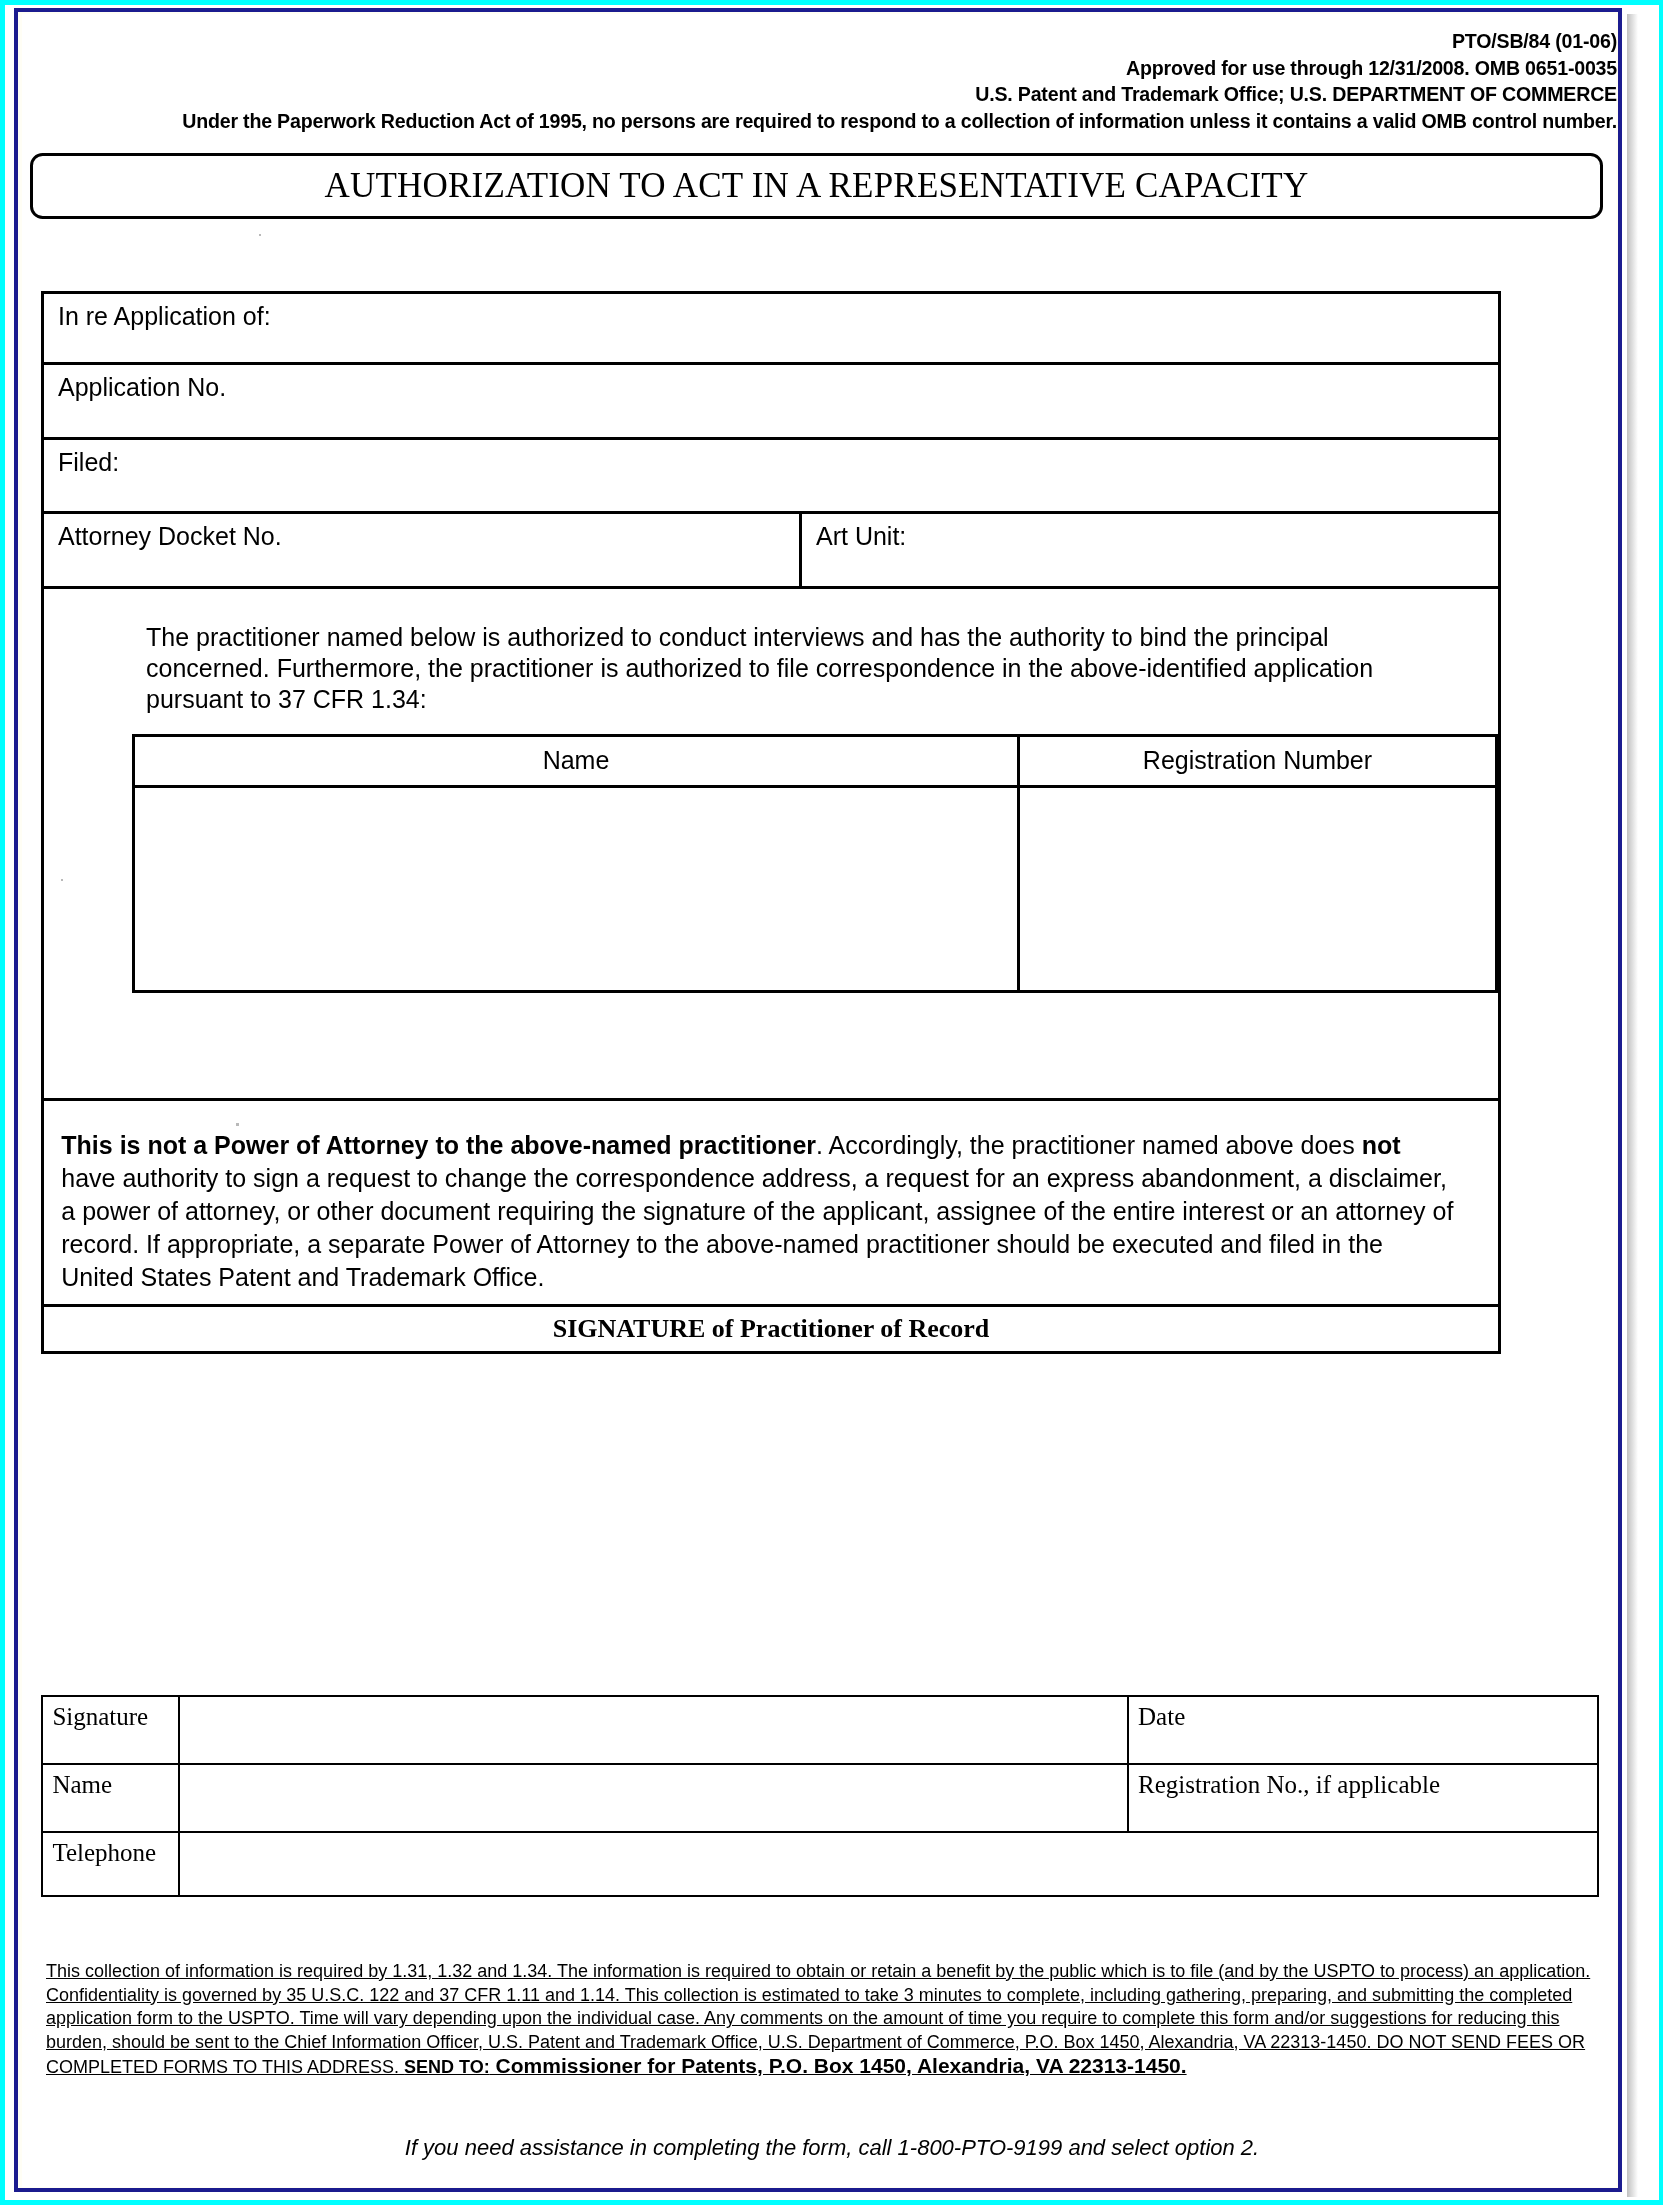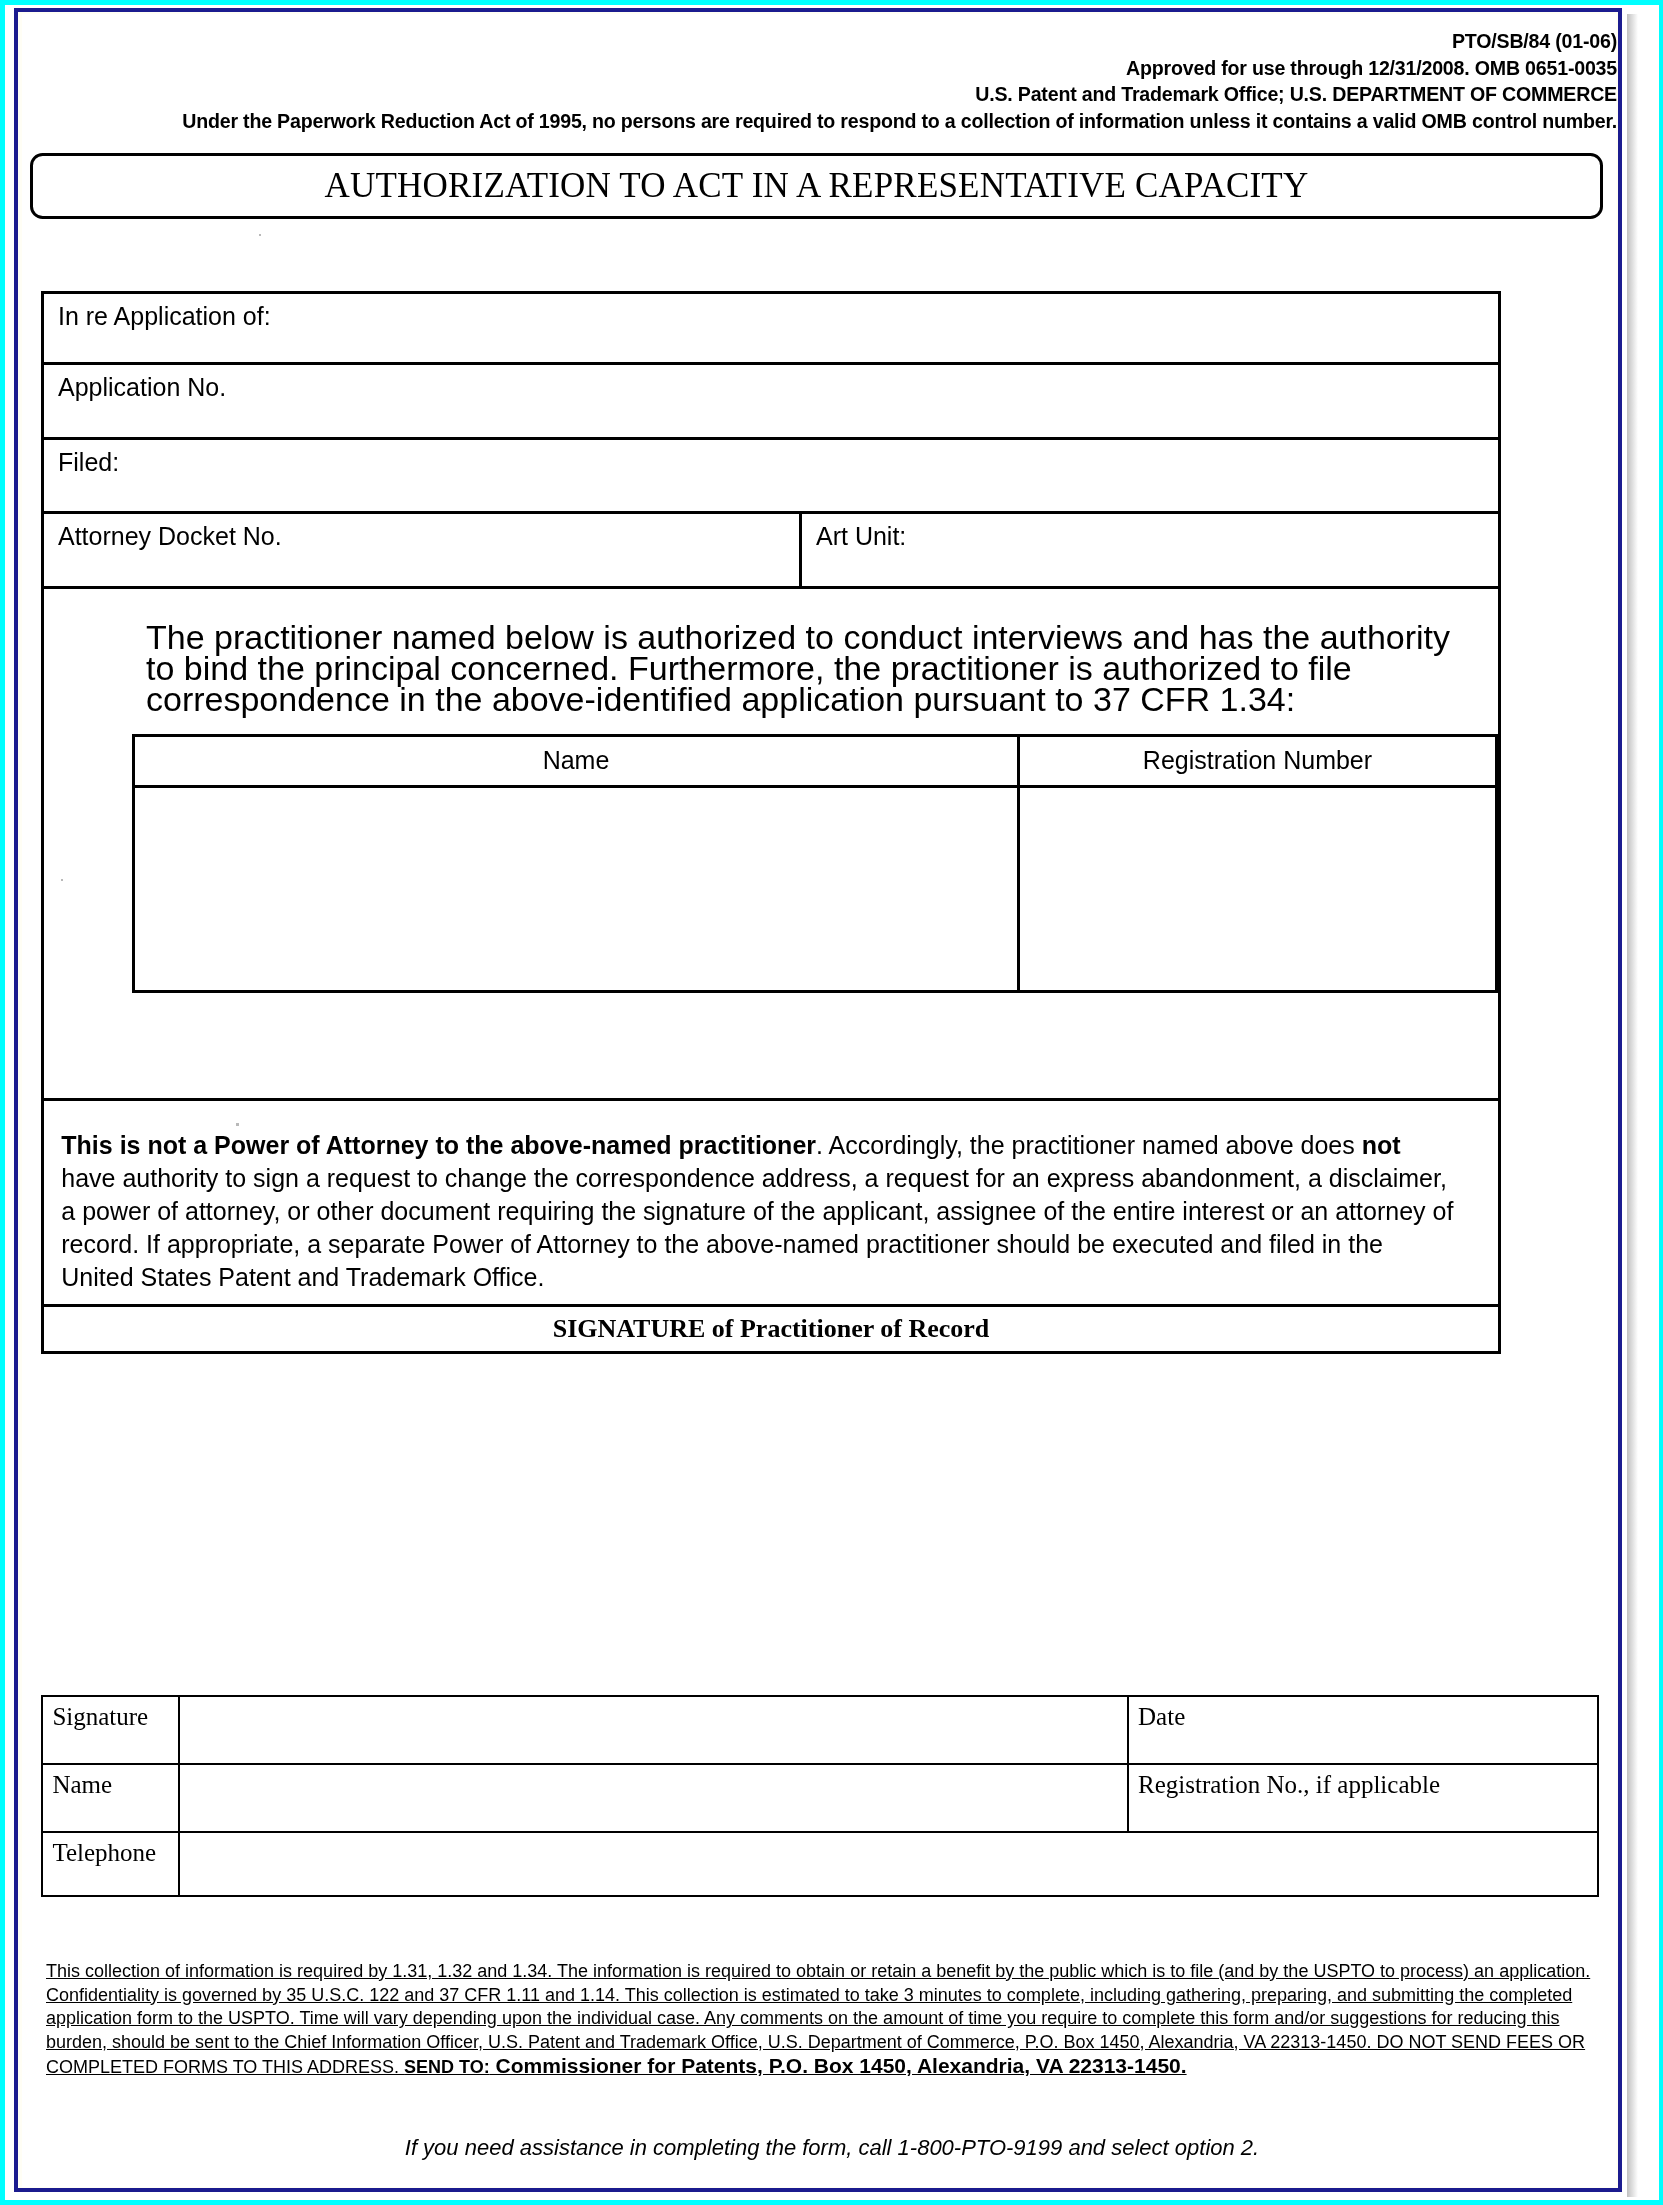--- a/index.html
+++ b/index.html
@@ -121,21 +121,21 @@
   .r-docket { height: 64px; }
 
   
   .body-cell {
     padding: 0 !important;
     border: 3.1px solid #000;
     height: 509px;
   }
   .para {
     font-family: "Liberation Sans", sans-serif;
-    font-size: 34px;
+    font-size: 25px;
     line-height: 31px;
     color: #000;
     margin: 33px 47px 0 102px;
   }
   .prac-tbl {
     margin: 19px 0 0 88px;
     border-collapse: collapse;
     width: 1366px;
   }
   .prac-tbl th,

